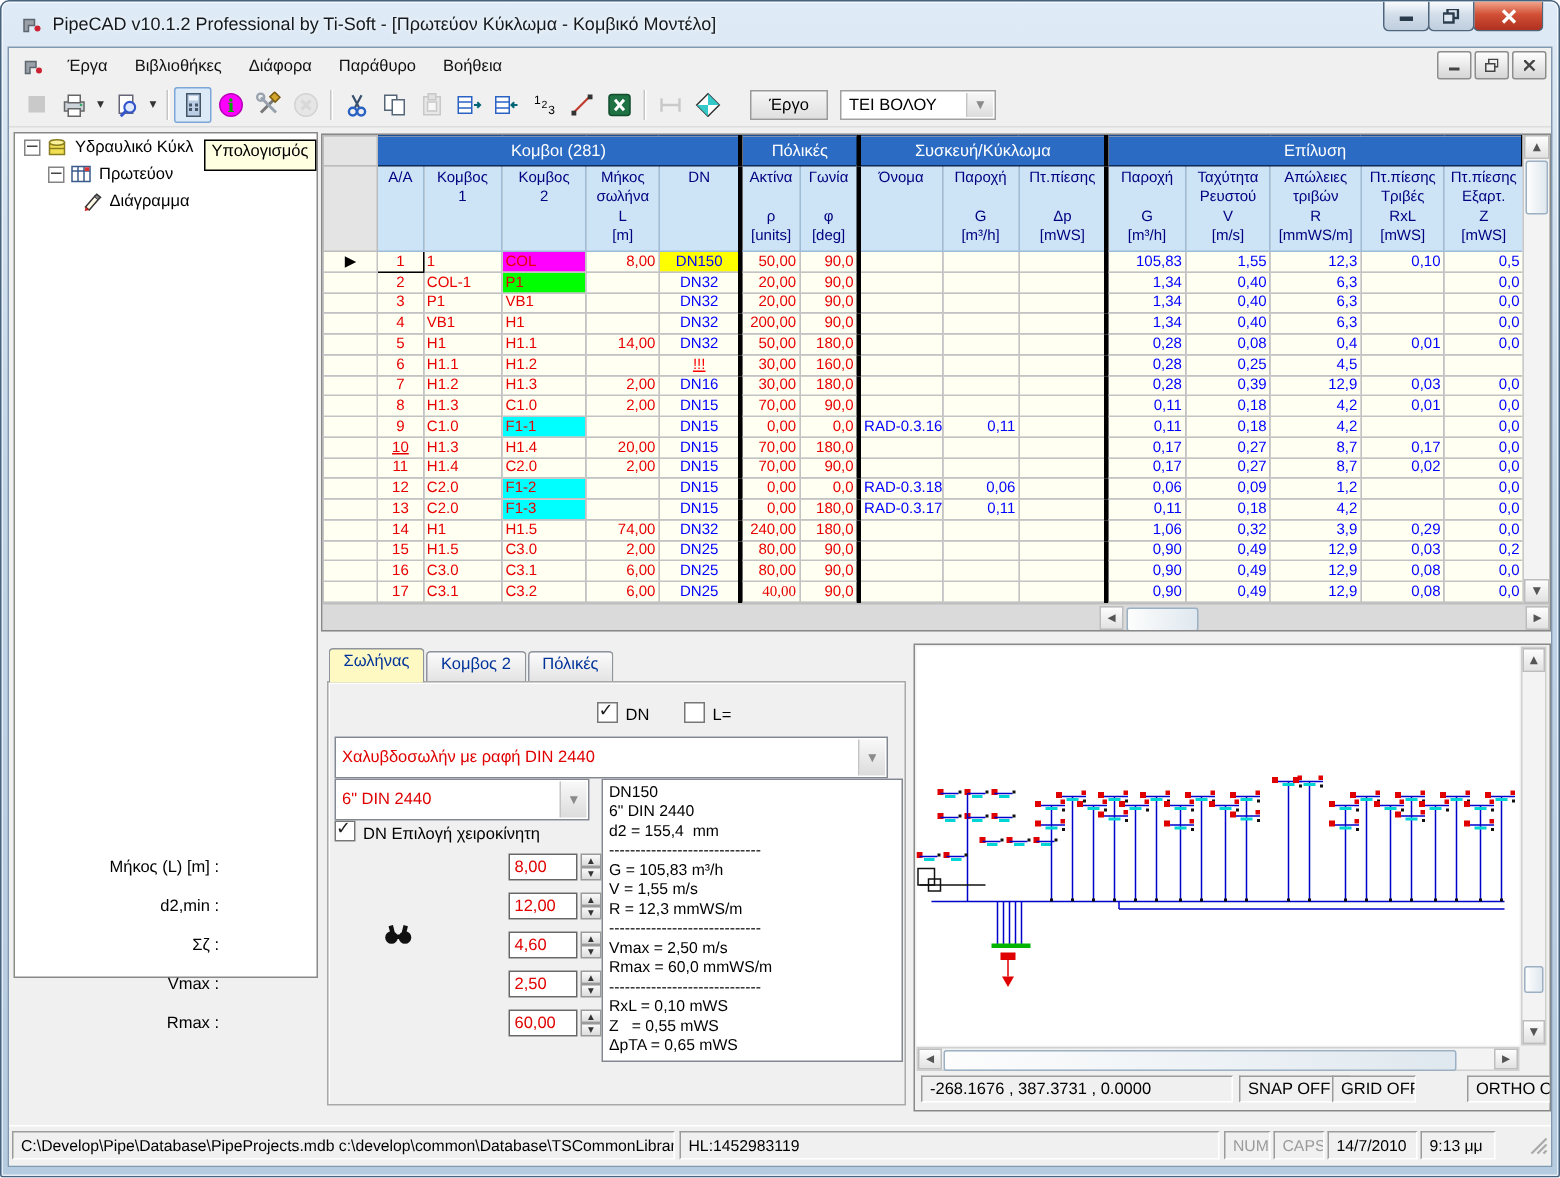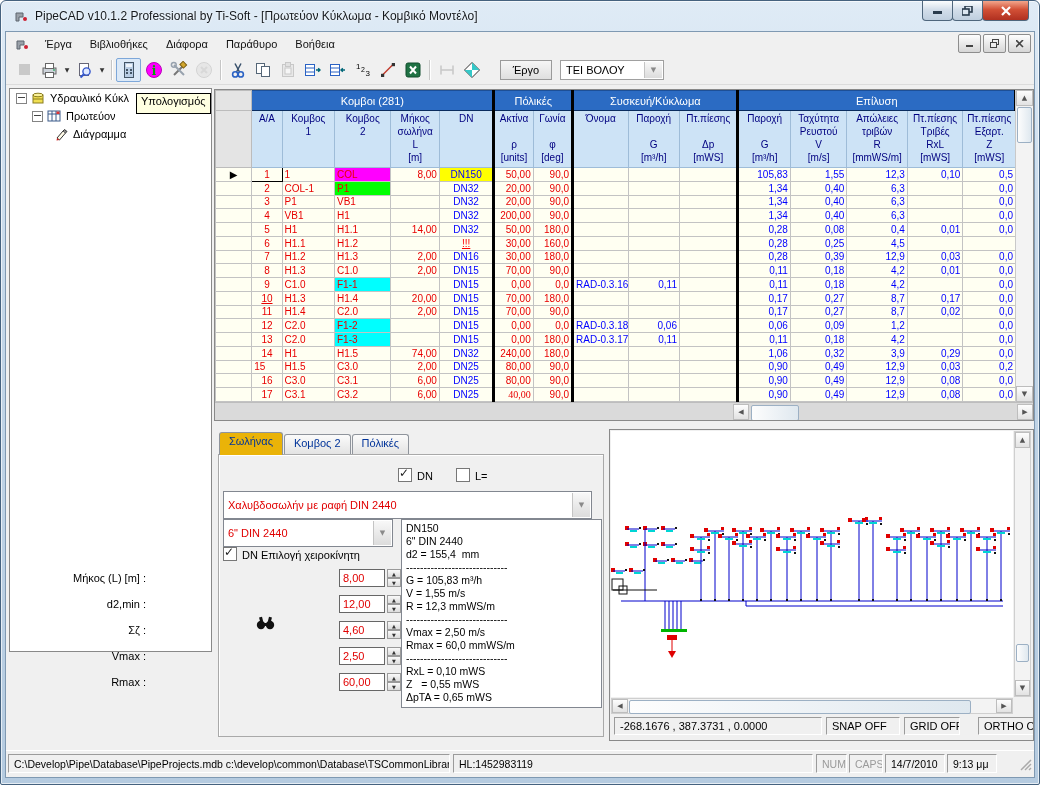--- a/index.html
+++ b/index.html
@@ -75,21 +75,21 @@
   .hstrip{position:absolute;left:0;top:312px;right:0;height:18px;background:#dadada;border-top:1px solid #bdbdbd}
   .sba{background:linear-gradient(#fdfdfd,#e2e2e2);border:1px solid #bdbdbd;color:#555;
        display:flex;align-items:center;justify-content:center;font-size:7px;
        font-family:"DejaVu Sans",sans-serif;box-sizing:border-box}
   .sbthumb{background:linear-gradient(90deg,#fdfdfd,#dfe8ef);border:1px solid #9cb0c4;border-radius:2px}
   
   .detail{position:absolute;left:208px;top:397px;width:393px;height:312px;background:#f0f0f0;font-size:11px}
   .tabs{position:absolute;left:5px;top:5px;display:flex;align-items:flex-end;height:21px}
   .tab{height:18px;padding:2px 9px 0;border:1px solid #8f949c;border-bottom:none;margin-right:1px;
        border-radius:3px 3px 0 0;background:linear-gradient(#fbfbfb,#e2e2e2);color:#003399;box-sizing:content-box}
-  .tab.active{height:20px;background:#eab308;position:relative;z-index:2}
+  .tab.active{height:20px;background:#fef9c3;position:relative;z-index:2}
   .gbox{position:absolute;left:4px;top:25px;width:384px;height:281px;border:1px solid #a9a9a9;
         box-shadow:inset 1px 1px 0 #fff;background:#f0f0f0}
   .pipelabel{position:absolute;left:9px;top:36px;width:170px;height:20px;border:1px solid #9a9a9a;
              background:#f4f4f4;display:flex;align-items:center;justify-content:center;
              color:#0000cc;font-weight:bold;font-size:11px}
   .chk{width:12px;height:12px;border:1px solid #777;background:#fff;display:inline-block;
        position:relative;vertical-align:-2px;margin-right:5px}
   .chk.on::after{content:"✓";position:absolute;left:0px;top:-3px;font-size:12px;color:#1b1b1b;
                  font-family:"DejaVu Sans",sans-serif}
   .combo{position:absolute;height:28px;border:1px solid #828790;background:#fff;display:flex;
@@ -650,21 +650,21 @@
               <td class="" style="text-align:right;color:#0000ff;"></td>
               <td class="gsep" style="text-align:right;color:#0000ff;"></td>
               <td class="" style="text-align:right;color:#0000ff;">1,06</td>
               <td class="" style="text-align:right;color:#0000ff;">0,32</td>
               <td class="" style="text-align:right;color:#0000ff;">3,9</td>
               <td class="" style="text-align:right;color:#0000ff;">0,29</td>
               <td class="" style="text-align:right;color:#0000ff;">0,0</td>
             </tr>
             <tr class="drow">
               <td class="rowsel"></td>
-              <td class="" style="color:#e80000;">15</td>
+              <td class="" style="text-align:center;color:#e80000;">15</td>
               <td class="" style="text-align:left;color:#e80000;">H1.5</td>
               <td class="" style="text-align:left;color:#e80000;">C3.0</td>
               <td class="" style="text-align:right;color:#e80000;">2,00</td>
               <td class="gsep" style="text-align:center;color:#0000ff;">DN25</td>
               <td class="" style="text-align:right;color:#e80000;">80,00</td>
               <td class="gsep" style="text-align:right;color:#e80000;">90,0</td>
               <td class="" style="text-align:left;color:#0000ff;"></td>
               <td class="" style="text-align:right;color:#0000ff;"></td>
               <td class="gsep" style="text-align:right;color:#0000ff;"></td>
               <td class="" style="text-align:right;color:#0000ff;">0,90</td>
@@ -1060,21 +1060,21 @@
         <div class="sba" style="position:absolute;bottom:0;left:0;right:0;height:16px">▼</div>
       </div>
       <div style="position:absolute;left:1px;top:268px;width:402px;height:16px;background:#f3f3f3;border:1px solid #cfcfcf;box-sizing:border-box">
         <div class="sba" style="position:absolute;left:0;top:0;width:16px;height:14px">◀</div>
         <div class="sbthumb" style="position:absolute;left:17px;top:1px;width:340px;height:12px"></div>
         <div class="sba" style="position:absolute;right:0;top:0;width:16px;height:14px">▶</div>
       </div>
       <div class="vstat">
         <div class="panel" style="position:absolute;left:4px;width:208px">-268.1676 , 387.3731 , 0.0000</div>
         <div class="panel" style="position:absolute;left:216px;width:74px">SNAP OFF</div>
-        <div class="panel" style="position:absolute;left:294px;width:56px">GRID OFF</div>
+        <div class="panel" style="position:absolute;left:278px;width:56px">GRID OFF</div>
         <div class="panel" style="position:absolute;left:368px;width:78px">ORTHO OFF</div>
       </div>
     </div>
 
     <div class="statusbar">
       <div class="panel" style="left:2px;width:442px">C:\Develop\Pipe\Database\PipeProjects.mdb  c:\develop\common\Database\TSCommonLibraries.mdb</div>
       <div class="panel" style="left:447px;width:360px">HL:1452983119</div>
       <div class="panel dim" style="left:810px;width:31px">NUM</div>
       <div class="panel dim" style="left:843px;width:34px">CAPS</div>
       <div class="panel" style="left:879px;width:60px">14/7/2010</div>

